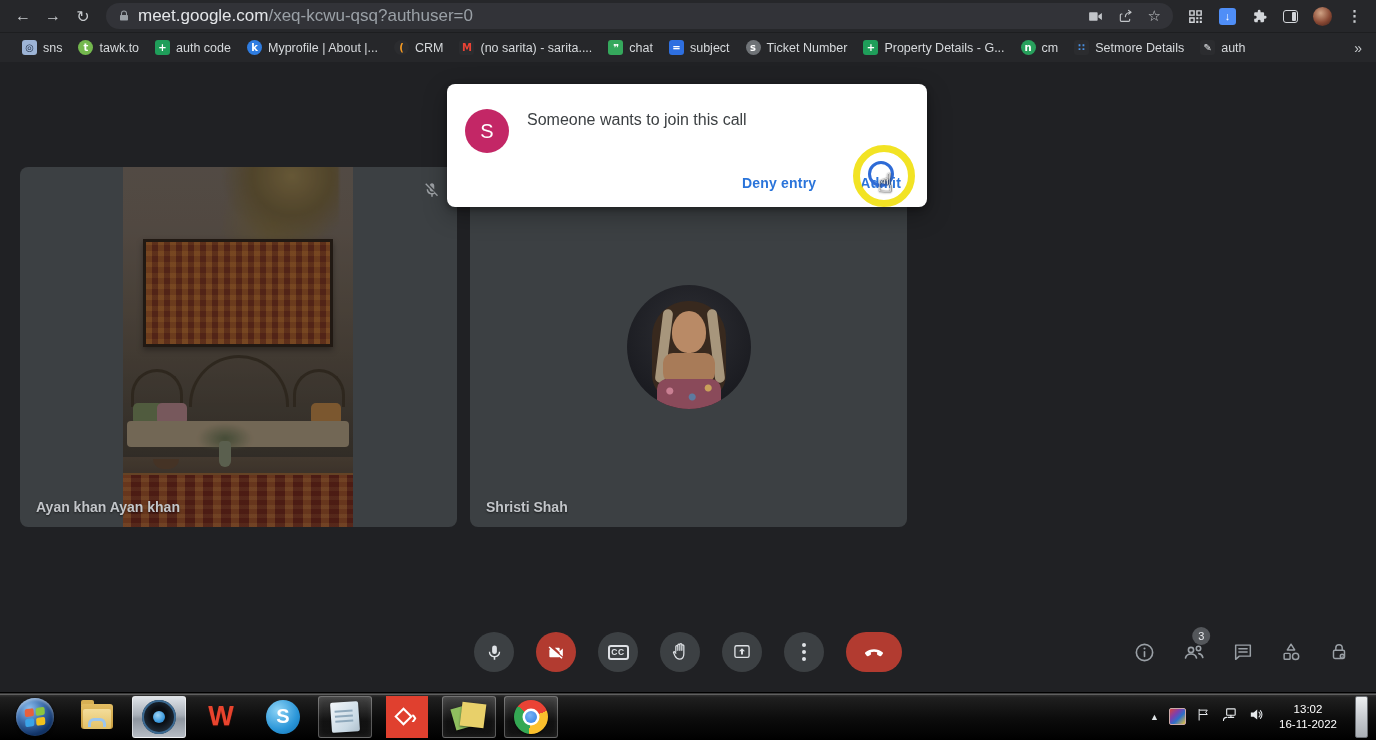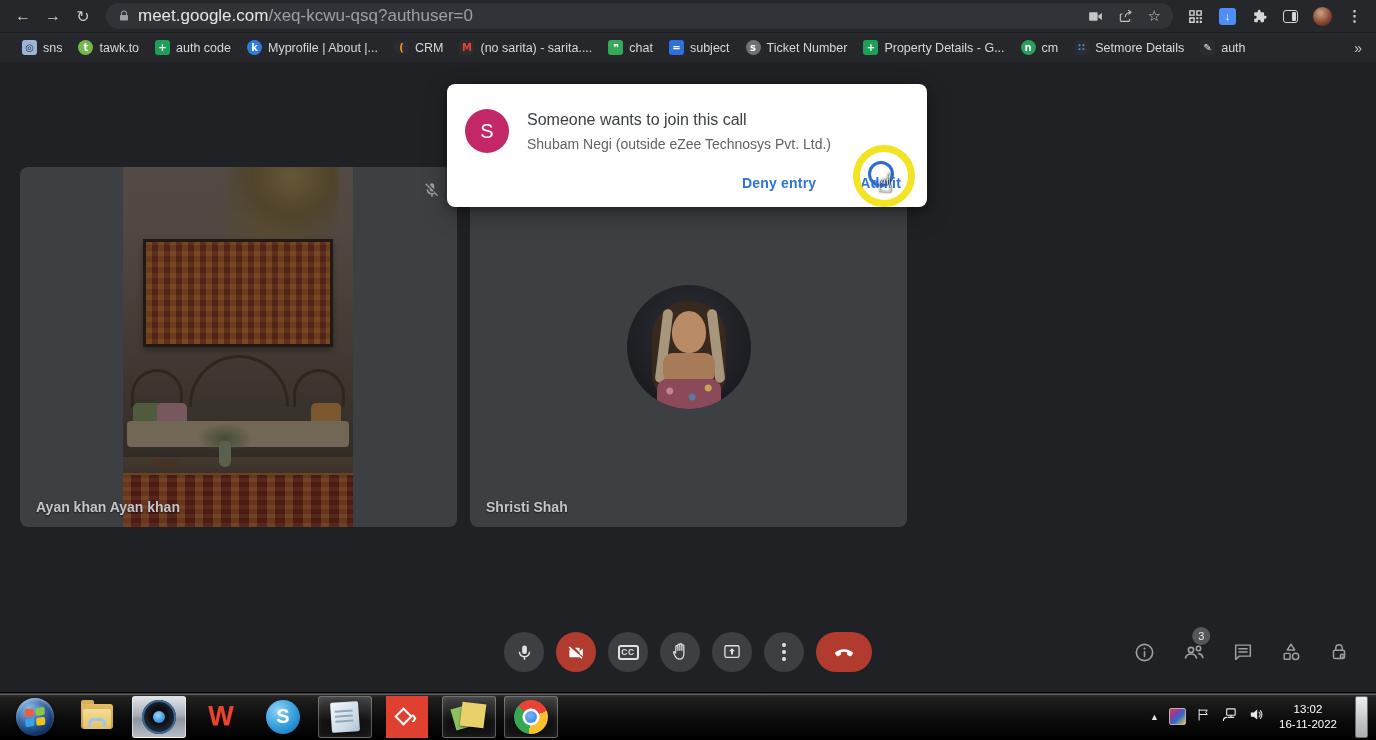--- a/index.html
+++ b/index.html
@@ -116,21 +116,21 @@
     border:3.5px solid #2e6bd6;z-index:13;}
   .cursor-hand{position:absolute;left:430px;top:84px;z-index:14;font-family:"DejaVu Sans",sans-serif;
     font-size:26px;color:#fff;text-shadow:0 0 1.5px #444,0 1px 2px #333,1px 0 1.5px #444;}
 
   
   .bottombar{position:absolute;left:0;right:0;bottom:0;height:80px;}
   .bb-left{position:absolute;left:36px;top:50%;transform:translateY(-50%);display:flex;align-items:center;}
   .bb-time{font-size:15px;font-weight:bold;color:#a8acb0;}
   .bb-div{margin:0 13px;color:#5f6368;font-size:16px;}
   .bb-name{font-size:15px;font-weight:bold;color:#9aa0a6;}
-  .bb-center{position:absolute;left:50%;top:50%;transform:translate(-50%,-50%);display:flex;align-items:center;gap:12px;}
+  .bb-center{position:absolute;left:50%;top:50%;transform:translate(-50%,-50%);display:flex;align-items:center;gap:22px;}
   .cbtn{width:40px;height:40px;border-radius:50%;background:#3c4043;display:flex;align-items:center;justify-content:center;}
   .cbtn.red{background:#b23b30;}
   .cbtn.pill{width:56px;border-radius:20px;}
   .cc-box{width:21px;height:15px;border:2px solid #dfe2e6;border-radius:3px;color:#dfe2e6;
     font-size:8.5px;font-weight:bold;display:flex;align-items:center;justify-content:center;letter-spacing:.5px;}
   .mdots{display:flex;flex-direction:column;gap:3px;}
   .mdots i{width:4px;height:4px;border-radius:50%;background:#dfe2e6;}
   .bb-right{position:absolute;right:26px;top:50%;transform:translateY(-50%);display:flex;align-items:center;gap:26px;}
   .ricon{position:relative;display:flex;align-items:center;justify-content:center;}
   .badge{position:absolute;top:-13px;left:50%;transform:translateX(-10%);min-width:18px;height:18px;border-radius:9px;
@@ -339,21 +339,20 @@
         <div class="neck"></div>
         <div class="top"></div>
       </div>
       <span class="tile-label">Shristi Shah</span>
     </div>
 
 
     <div class="dialog">
       <div class="dlg-av">S</div>
       <div class="dlg-title">Someone wants to join this call</div>
-      <div class="dlg-sub">Shubam Negi (outside eZee Technosys Pvt. Ltd.)</div>
       <div class="dlg-actions">
         <span class="dlg-btn">Deny entry</span>
         <span class="dlg-btn">Admit</span>
       </div>
       <div class="ring-yellow"></div>
       <div class="ring-blue"></div>
       <div class="cursor-hand">☝</div>
     </div>
 
     <div class="bottombar">

